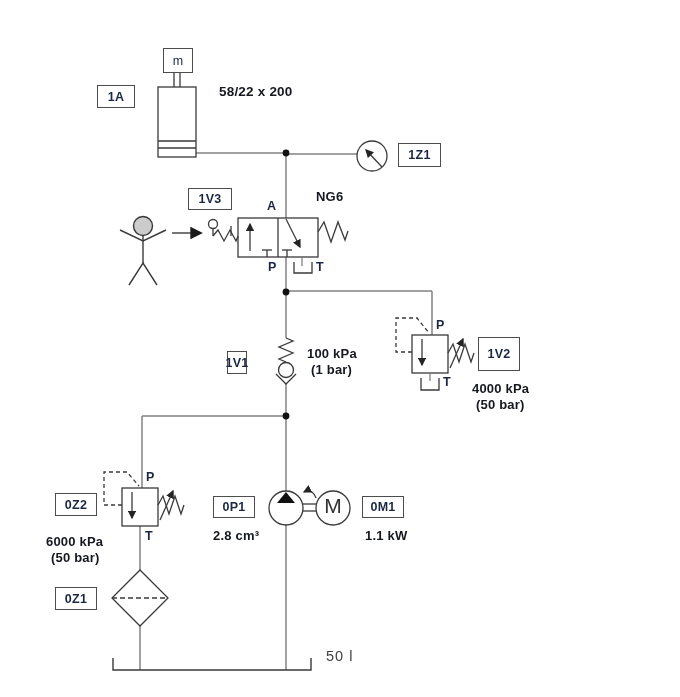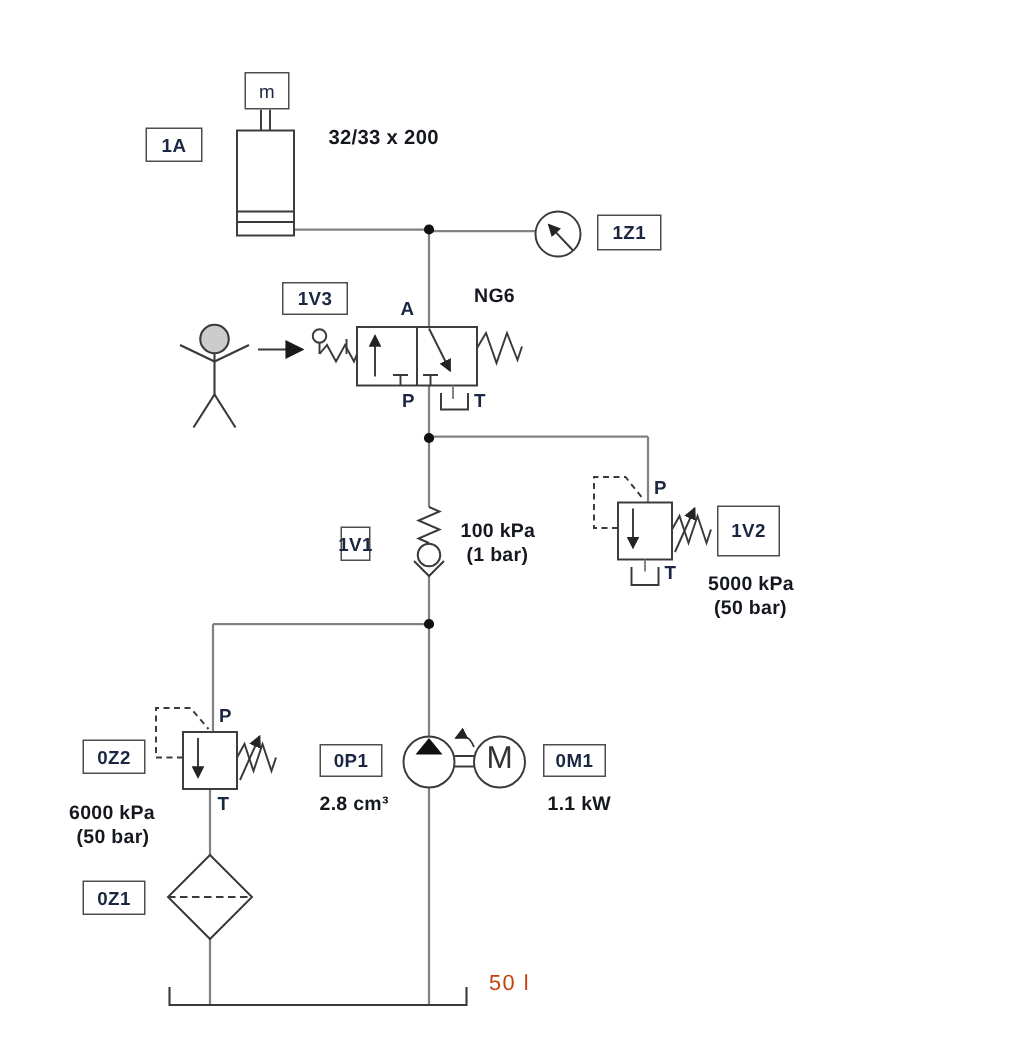--- a/index.html
+++ b/index.html
@@ -12,21 +12,21 @@
     position:absolute;border:1.2px solid #4d4d4d;background:#ffffff;
     color:#1b2742;font-size:12.5px;font-weight:600;letter-spacing:.3px;
     display:flex;align-items:center;justify-content:center;box-sizing:border-box;
   }
   .port{
     position:absolute;color:#1b2742;font-size:12.5px;font-weight:600;
   }
   .val{
     position:absolute;color:#15181f;font-size:13px;font-weight:700;letter-spacing:.2px;white-space:nowrap;
   }
-  .plain{position:absolute;color:#c2410c;font-weight:400;white-space:nowrap;}
+  .plain{position:absolute;color:#404040;font-weight:400;white-space:nowrap;}
 </style>
 </head>
 <body>
 
 <div id="stage">
 
   <svg width="680" height="697" viewBox="0 0 680 697">
     <defs>
       <marker id="ah" viewBox="0 0 10 10" refX="8.5" refY="5" markerWidth="6.5" markerHeight="6.5" orient="auto-start-reverse">
         <path d="M0,0 L10,5 L0,10 z" fill="#242424"></path>
@@ -144,21 +144,21 @@
       <polyline points="113,658 113,670 311,670 311,658"></polyline>
     </g>
   </svg>
 
   <div class="tag" style="left:163px;top:48px;width:30px;height:25px;">
     <span style="font-weight:500;">m</span>
   </div>
   <div class="tag" style="left:97px;top:85px;width:38px;height:23px;">
     <span>1A</span>
   </div>
-  <div class="val" style="left:219px;top:84px;font-size:13.5px;">32/33 x 200</div>
+  <div class="val" style="left:219px;top:84px;font-size:13.5px;">58/22 x 200</div>
 
   <div class="tag" style="left:398px;top:143px;width:43px;height:24px;">
     <span>1Z1</span>
   </div>
 
   <div class="tag" style="left:188px;top:188px;width:44px;height:22px;">
     <span>1V3</span>
   </div>
   <div class="val" style="left:316px;top:189px;">NG6</div>
   <div class="port" style="left:267px;top:199px;">A</div>
@@ -169,21 +169,21 @@
     <span>1V1</span>
   </div>
   <div class="val" style="left:307px;top:346px;text-align:right;">100 kPa</div>
   <div class="val" style="left:311px;top:362px;">(1 bar)</div>
 
   <div class="port" style="left:436px;top:318px;">P</div>
   <div class="port" style="left:443px;top:375px;">T</div>
   <div class="tag" style="left:478px;top:337px;width:42px;height:34px;">
     <span>1V2</span>
   </div>
-  <div class="val" style="left:472px;top:381px;">5000 kPa</div>
+  <div class="val" style="left:472px;top:381px;">4000 kPa</div>
   <div class="val" style="left:476px;top:397px;">(50 bar)</div>
 
   <div class="port" style="left:146px;top:470px;">P</div>
   <div class="port" style="left:145px;top:529px;">T</div>
   <div class="tag" style="left:55px;top:493px;width:42px;height:23px;">
     <span>0Z2</span>
   </div>
   <div class="val" style="left:46px;top:534px;">6000 kPa</div>
   <div class="val" style="left:51px;top:550px;">(50 bar)</div>
 

